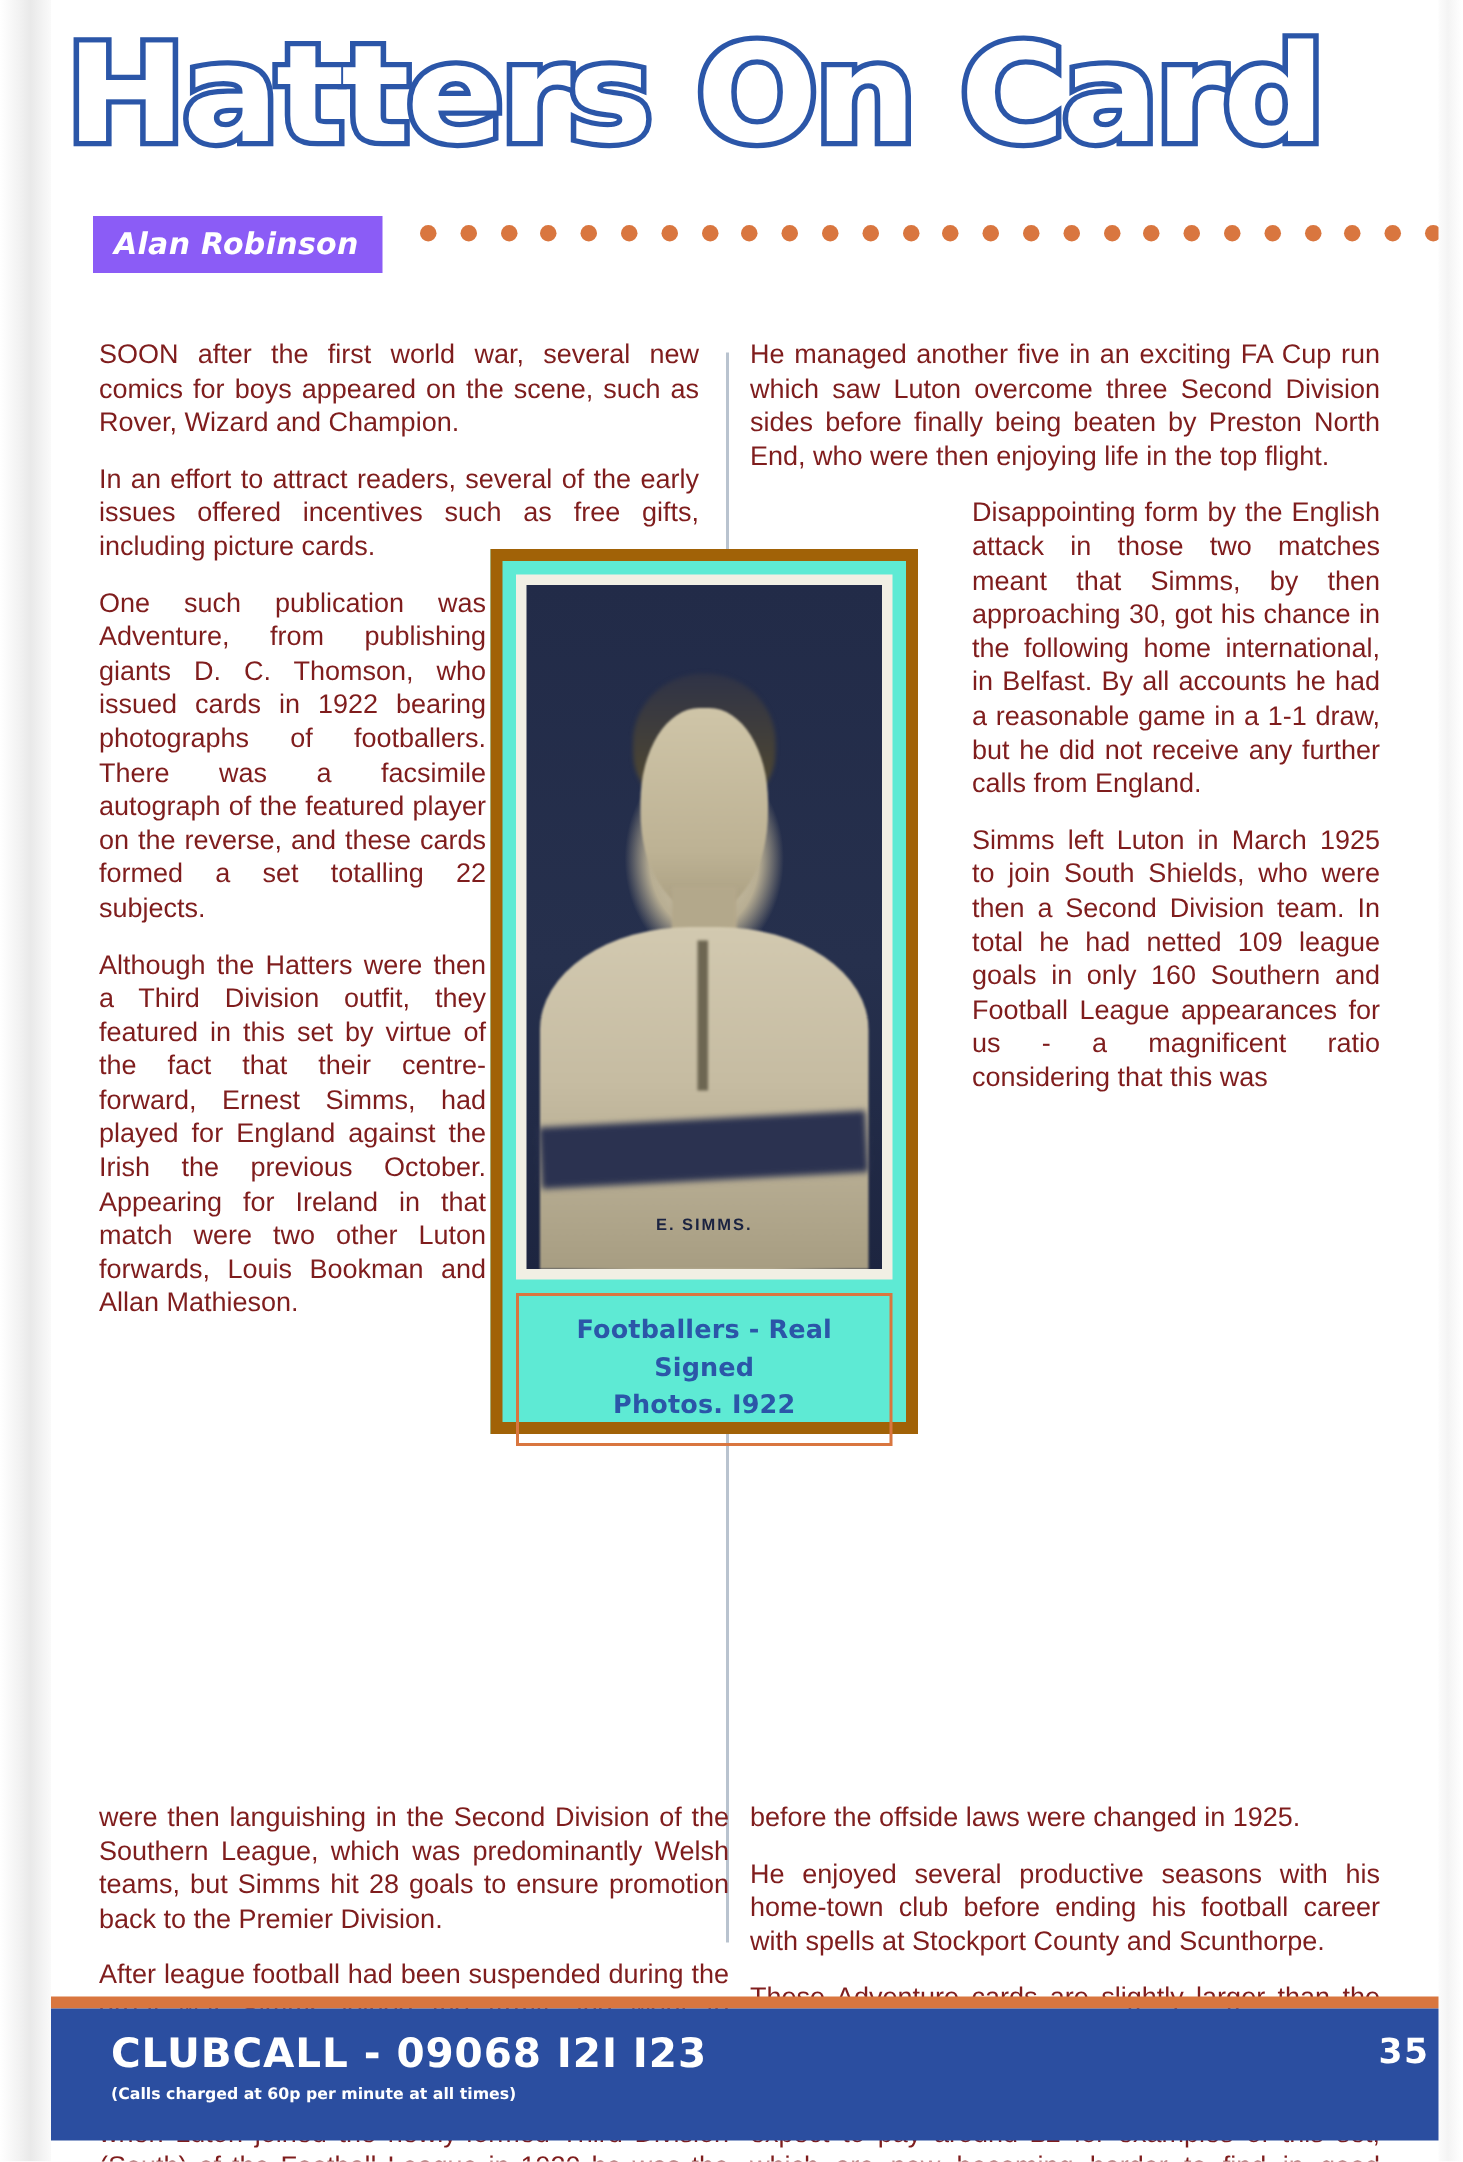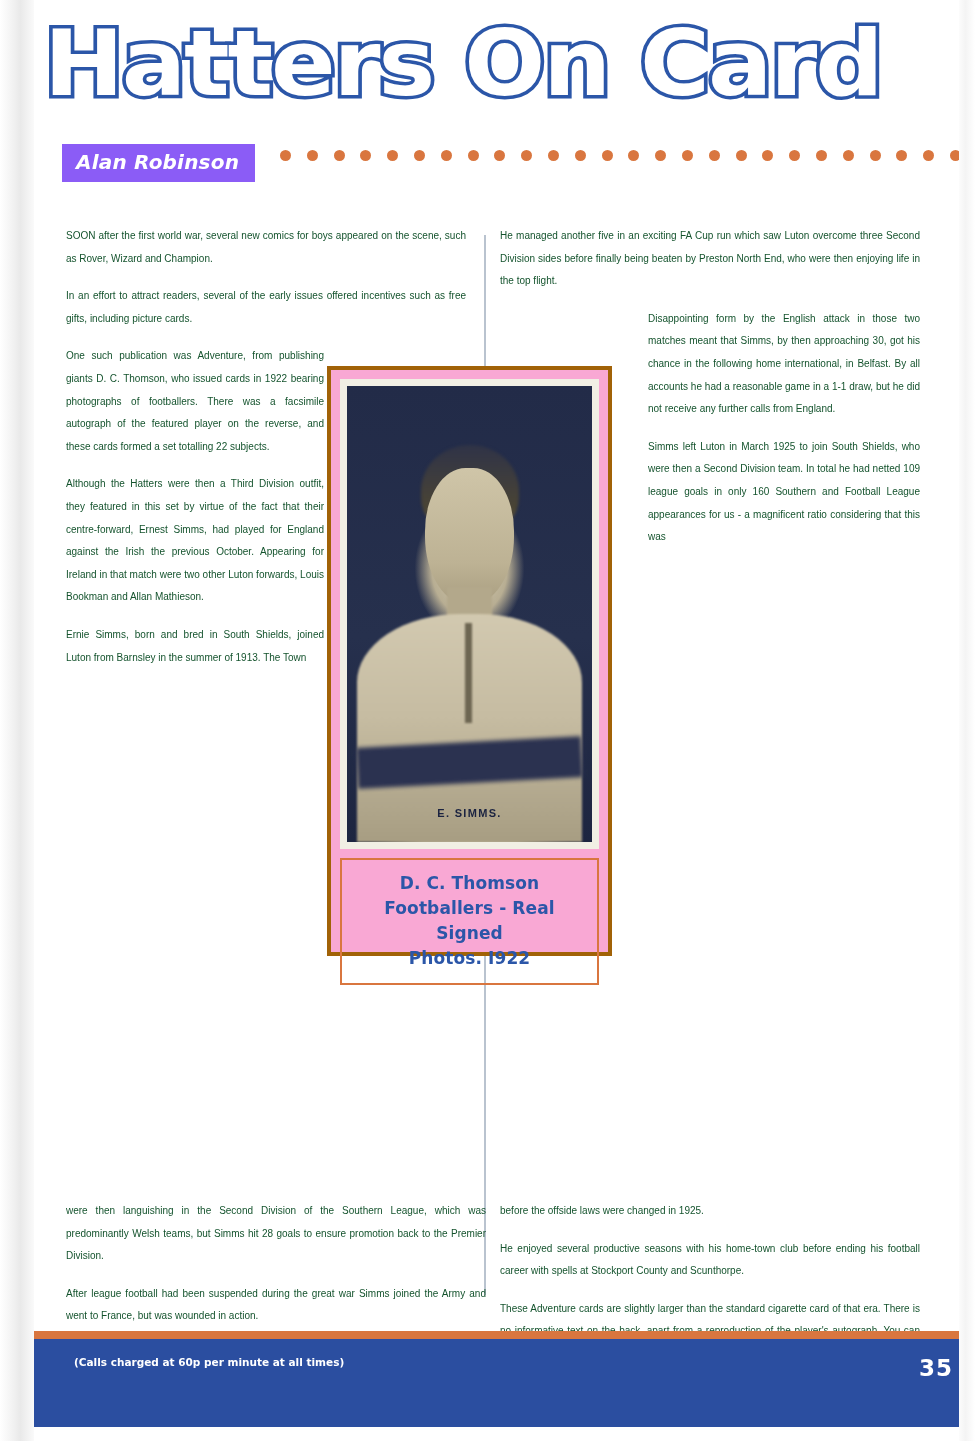--- a/index.html
+++ b/index.html
@@ -79,43 +79,43 @@
   }
   .col-right{
     position:absolute;left:500px;top:0;width:420px;
   }
   .gutter-line{
     position:absolute;left:484px;top:10px;width:2px;height:1060px;
     background:#b9c3cf;
   }
   p.body{
     margin:0 0 15px 0;
-    font-size:10px;
+    font-size:18px;
     line-height:22.6px;
     text-align:justify;
-    color:#14532d;
+    color:#7f1d1d;
   }
   p.body:last-child{margin-bottom:0;}
 
   
   .col-left .narrow{width:258px;}
   .col-right .narrow{width:272px;margin-left:148px;}
 
   
   .bottom{
     position:absolute;left:0;top:975px;width:975px;
   }
   .bottom .col-left{left:66px;width:420px;top:0;}
   .bottom .col-right{left:500px;width:420px;top:0;}
 
   
   .card{
     position:absolute;left:327px;top:141px;width:285px;height:590px;
-    border:4px solid #a16207;
-    background:#f9a8d4;
+    border:8px solid #a16207;
+    background:#5eead4;
     box-sizing:border-box;
     z-index:5;
   }
   .card-photo-wrap{
     margin:9px 9px 0 9px;height:470px;
     background:#f1efe4;
     padding:7px;
     box-sizing:border-box;
   }
   .card-photo{
@@ -261,21 +261,20 @@
 
 <div class="article">
 
   <div class="gutter-line"></div>
 
   <div class="col-left">
     <p class="body">SOON after the first world war, several new comics for boys appeared on the scene, such as Rover, Wizard and Champion.</p>
     <p class="body">In an effort to attract readers, several of the early issues offered incentives such as free gifts, including picture cards.</p>
     <p class="body narrow">One such publication was Adventure, from publishing giants D. C. Thomson, who issued cards in 1922 bearing photographs of footballers. There was a facsimile autograph of the featured player on the reverse, and these cards formed a set totalling 22 subjects.</p>
     <p class="body narrow">Although the Hatters were then a Third Division outfit, they featured in this set by virtue of the fact that their centre-forward, Ernest Simms, had played for England against the Irish the previous October. Appearing for Ireland in that match were two other Luton forwards, Louis Bookman and Allan Mathieson.</p>
-    <p class="body narrow">Ernie Simms, born and bred in South Shields, joined Luton from Barnsley in the summer of 1913. The Town</p>
   </div>
 
   <div class="col-right">
     <p class="body">He managed another five in an exciting FA Cup run which saw Luton overcome three Second Division sides before finally being beaten by Preston North End, who were then enjoying life in the top flight.</p>
     <p class="body narrow">Disappointing form by the English attack in those two matches meant that Simms, by then approaching 30, got his chance in the following home international, in Belfast. By all accounts he had a reasonable game in a 1-1 draw, but he did not receive any further calls from England.</p>
     <p class="body narrow">Simms left Luton in March 1925 to join South Shields, who were then a Second Division team. In total he had netted 109 league goals in only 160 Southern and Football League appearances for us - a magnificent ratio considering that this was</p>
   </div>
 
   <div class="card">
     <div class="card-photo-wrap">
@@ -283,21 +282,20 @@
         <div class="ph-hair"></div>
         <div class="ph-face"></div>
         <div class="ph-neck"></div>
         <div class="ph-shirt"></div>
         <div class="ph-placket"></div>
         <div class="ph-sash"></div>
         <div class="ph-caption">E. SIMMS.</div>
       </div>
     </div>
     <div class="card-caption">
-      <div>D. C. Thomson</div>
       <div>Footballers - Real Signed</div>
       <div>Photos. I922</div>
     </div>
   </div>
 
   <div class="bottom">
     <div class="col-left">
       <p class="body">were then languishing in the Second Division of the Southern League, which was predominantly Welsh teams, but Simms hit 28 goals to ensure promotion back to the Premier Division.</p>
       <p class="body">After league football had been suspended during the great war Simms joined the Army and went to France, but was wounded in action.</p>
       <p class="body">Fortunately he soon recovered, to the extent that when Luton joined the newly-formed Third Division (South) of the Football League in 1920 he was the section's leading scorer with 29 goals.</p>
@@ -307,16 +305,17 @@
       <p class="body">He enjoyed several productive seasons with his home-town club before ending his football career with spells at Stockport County and Scunthorpe.</p>
       <p class="body">These Adventure cards are slightly larger than the standard cigarette card of that era. There is no informative text on the back, apart from a reproduction of the player's autograph. You can expect to pay around £2 for examples of this set, which are now becoming harder to find in good condition.</p>
     </div>
   </div>
 
 </div>
 
 <div class="footer-orange"></div>
 <div class="footer-bar">
   <div class="footer-inner">
+    <div class="footer-line2">CLUBCALL - 09068 I2I I23</div>
     <div class="footer-line3">(Calls charged at 60p per minute at all times)</div>
   </div>
 </div>
 <div class="page-number">35</div>
 
 </body></html>

